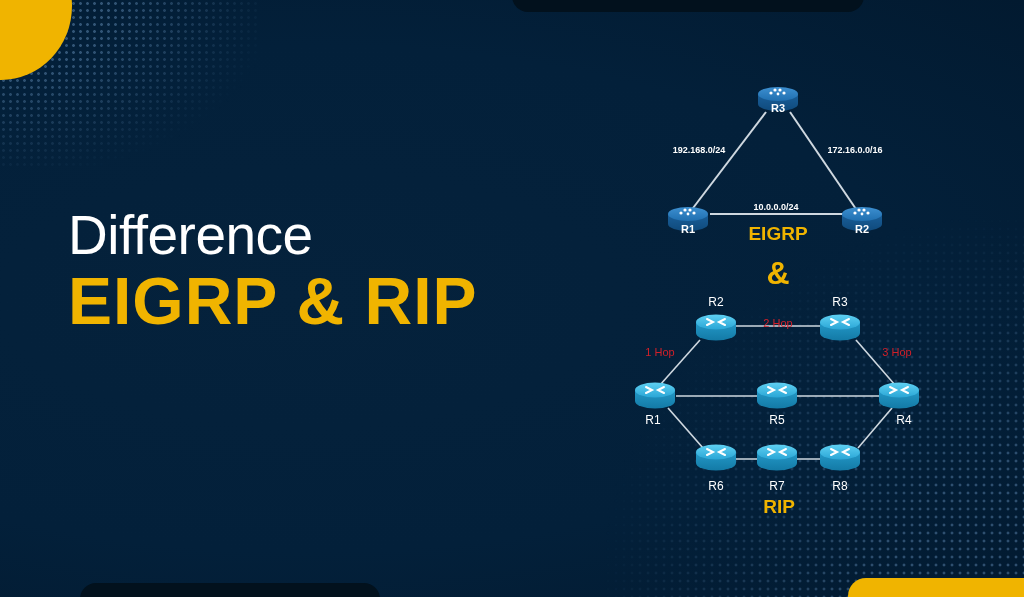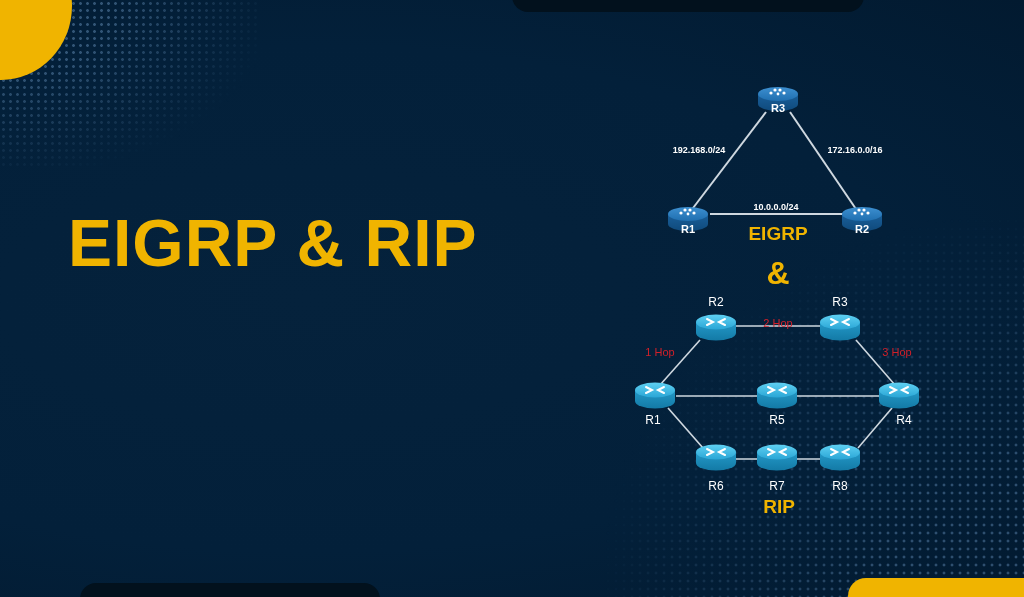--- a/index.html
+++ b/index.html
@@ -31,20 +31,21 @@
 
 <div class="canvas">
   <div class="dots-tl"></div>
   <div class="dots-br"></div>
   <div class="yellow-circle"></div>
   <div class="dark-tab-top"></div>
   <div class="dark-tab-bottom"></div>
   <div class="yellow-tab"></div>
 
   <div class="title">
+    <span class="line">Difference</span>
     <span class="line hl">EIGRP &amp; RIP</span>
   </div>
 
   <svg class="diagram" width="1024" height="597" viewBox="0 0 1024 597">
     <defs>
       <linearGradient id="eTop" x1="0" y1="0" x2="0" y2="1">
         <stop offset="0" stop-color="#3d8fd0"></stop>
           <stop offset="1" stop-color="#1f6fb0"></stop>
       </linearGradient>
       <linearGradient id="eSide" x1="0" y1="0" x2="0" y2="1">

